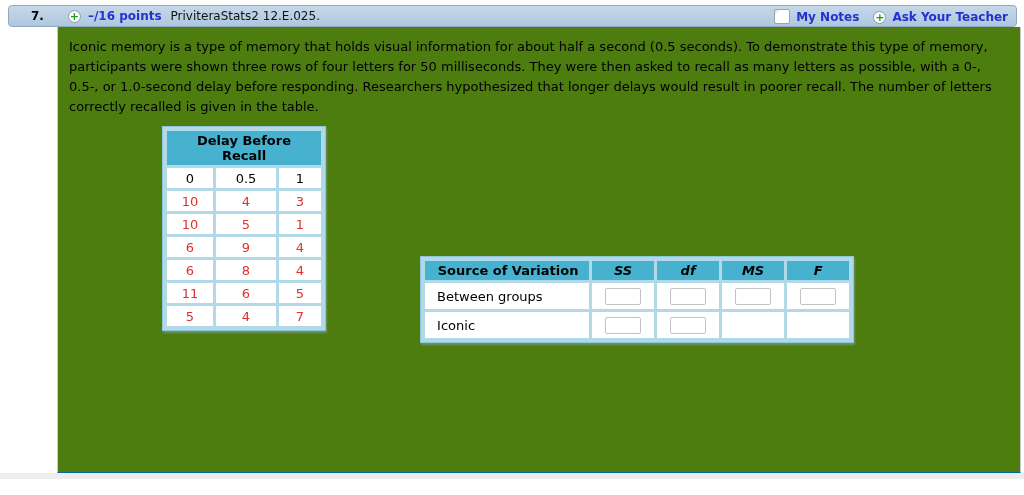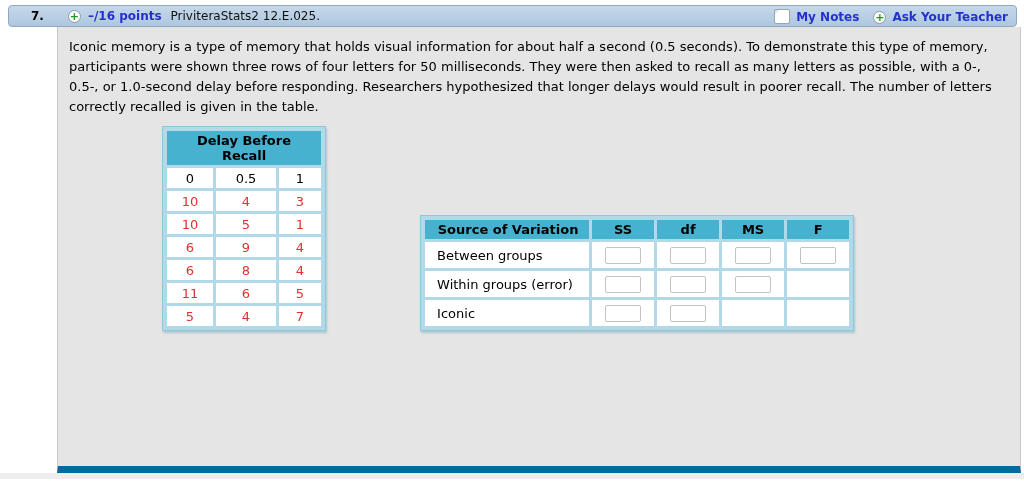--- a/index.html
+++ b/index.html
@@ -28,48 +28,48 @@
   .source { color: #111; white-space: nowrap; }
   .topbar-right { margin-left: auto; display: flex; align-items: flex-end; padding-left: 21px; }
   .notes-icon {
     width: 14px; height: 13px; background: linear-gradient(135deg, #e8e8e8 3px, #ffffff 3px);
     border: 1px solid #9aa5ae; border-radius: 2px 2px 2px 2px; margin-right: 6px; flex: none;
   }
   .bluelink { color: #2431cc; font-weight: bold; cursor: pointer; white-space: nowrap; }
   .topbar-right .plus-icon { margin: 0 6px 0 14px; }
   
   .content-box {
-    margin: 0 3px 0 57px; background: #e5e5e5;
+    margin: 0 3px 0 57px; background: #4d7c0f;
     border-left: 1px solid #c9c9c9; border-right: 1px solid #c9c9c9;
-    border-bottom: 7px solid #0369a1;
+    border-bottom: 1px solid #0369a1;
     padding: 10px 10px 6px 11px; height: 446px; box-sizing: border-box;
   }
   .problem-text { margin: 0; max-width: 947px; font-size: 13px; line-height: 20px; }
   
   .tbl-wrap {
     display: inline-block; background: #b1d9e8; padding: 1px;
     border: 1px solid #8ec8da; box-shadow: 1px 2px 2px rgba(130,170,185,0.55);
   }
-  .delay-wrap { margin: 9px 0 0 93px; }
+  .delay-wrap { margin: 9px 0 12px 93px; }
   table.blue-tbl { border-collapse: separate; border-spacing: 3px; }
   table.blue-tbl th {
     background: #46b2d0; color: #000; font-size: 13px; font-weight: bold; padding: 2px 6px;
   }
   table.blue-tbl td { background: #fff; font-size: 13px; text-align: center; padding: 1px 2px; }
   .delay-tbl td { height: 18px; }
   .delay-tbl .c0 { width: 42px; }
   .delay-tbl .c1 { width: 56px; }
   .delay-tbl .c2 { width: 38px; }
   .delay-tbl tr.datarow td { color: #e23030; }
   
   .part-line { margin: 14px 0 0 45px; font-size: 13px; }
   
   .f-wrap { margin: 9px 0 0 89px; }
   .f-tbl th.src { width: 150px; text-align: center; padding-left: 8px; }
-  .f-tbl th.num { width: 50px; }
+  .f-tbl th.num { width: 50px; font-style: italic; }
   .f-tbl td.lbl { text-align: left; padding: 3px 12px; height: 20px; }
   .f-tbl td.box { width: 50px; height: 20px; }
   input.ans {
     width: 30px; height: 15px; border: 1px solid #c3c3c3; border-radius: 2px;
     background: #fff; box-sizing: content-box; padding: 0 2px; font-size: 12px;
   }
   .bottom-strip { height: 6px; background: #ededed; }
 </style>
 </head>
 <body>
@@ -153,27 +153,20 @@
           <th class="num">F</th>
         </tr>
         <tr>
           <td class="lbl">Between groups</td>
           <td class="box"><input class="ans" type="text" style=""></td>
           <td class="box"><input class="ans" type="text" style=""></td>
           <td class="box"><input class="ans" type="text" style=""></td>
           <td class="box"><input class="ans" type="text" style=""></td>
         </tr>
         <tr>
-          <td class="lbl">Within groups (error)</td>
-          <td class="box"><input class="ans" type="text" style=""></td>
-          <td class="box"><input class="ans" type="text" style=""></td>
-          <td class="box"><input class="ans" type="text" style=""></td>
-          <td class="box"></td>
-        </tr>
-        <tr>
           <td class="lbl">Iconic</td>
           <td class="box"><input class="ans" type="text" style=""></td>
           <td class="box"><input class="ans" type="text" style=""></td>
           <td class="box"></td>
           <td class="box"></td>
         </tr>
       </tbody>
         </table>
     </div>
 

